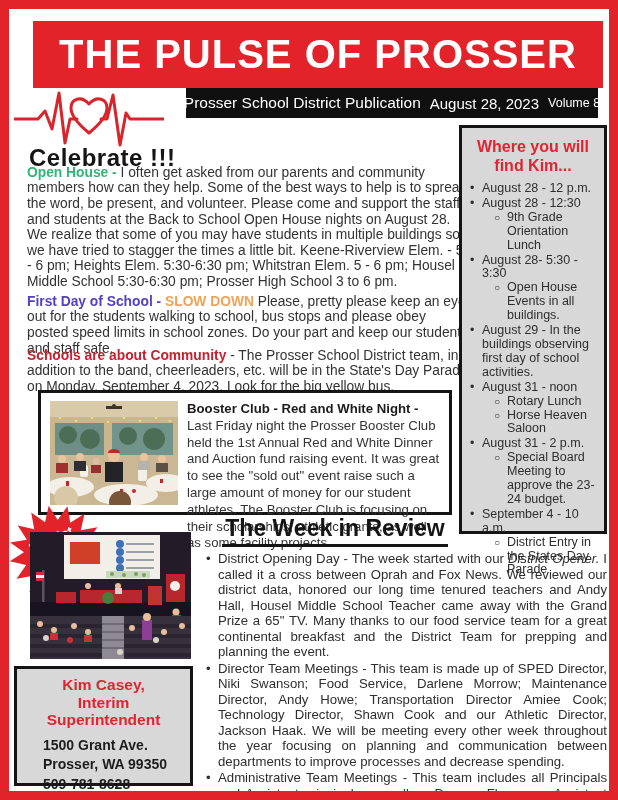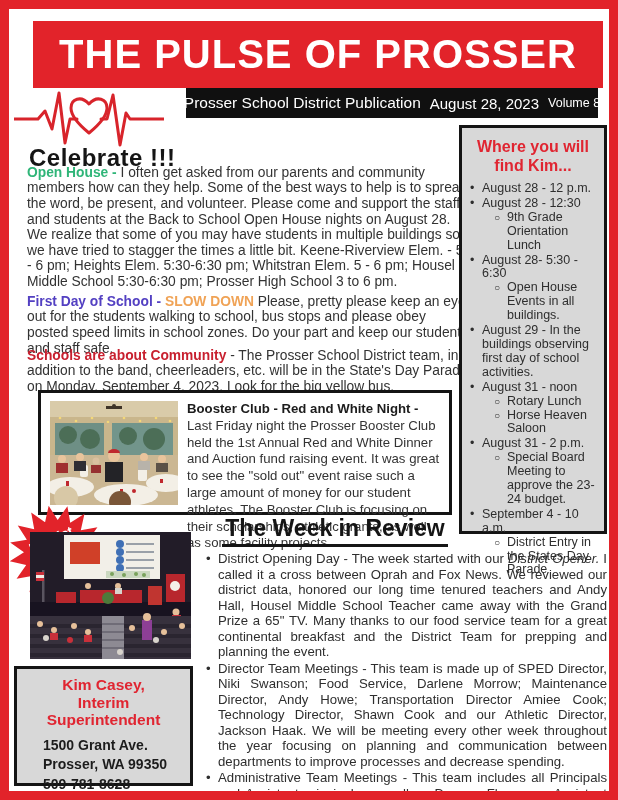--- a/index.html
+++ b/index.html
@@ -194,21 +194,21 @@
   <aside class="abs sidebar">
     <h2>Where you will find Kim...</h2>
     <ul class="side-list">
       <li class="side-item"><span>August 28 - 12 p.m.</span>
       </li>
       <li class="side-item"><span>August 28 - 12:30</span>
         <ul class="subs">
             <li>9th Grade Orientation Lunch</li>
           </ul>
       </li>
-      <li class="side-item"><span>August 28-  5:30 - 6:30</span>
+      <li class="side-item"><span>August 28-  5:30 - 3:30</span>
         <ul class="subs">
             <li>Open House Events in all buildings.</li>
           </ul>
       </li>
       <li class="side-item"><span>August 29 - In the buildings observing first day of school activities.</span></li>
       <li class="side-item"><span>August 31 - noon</span>
         <ul class="subs">
             <li>Rotary Lunch</li>
             <li>Horse Heaven Saloon</li>
           </ul>

